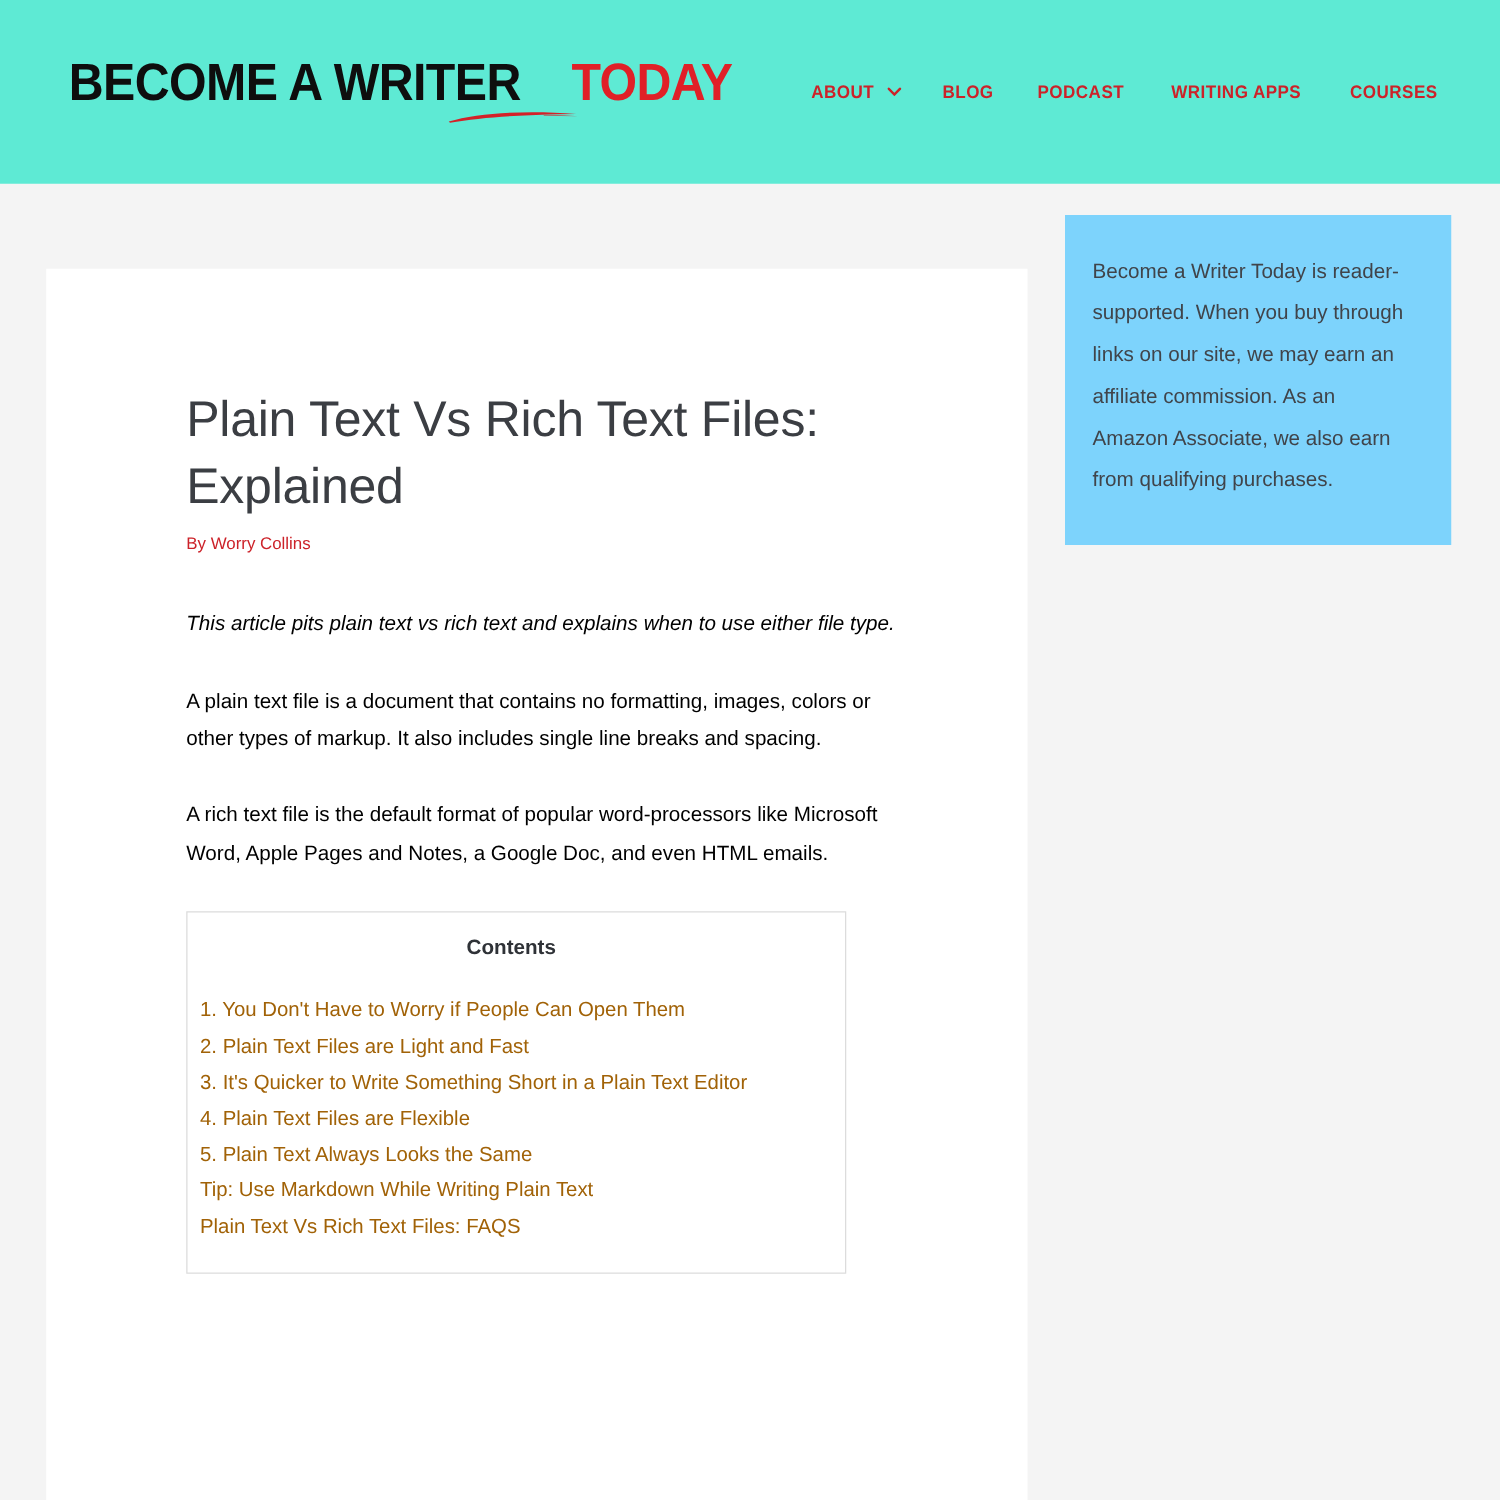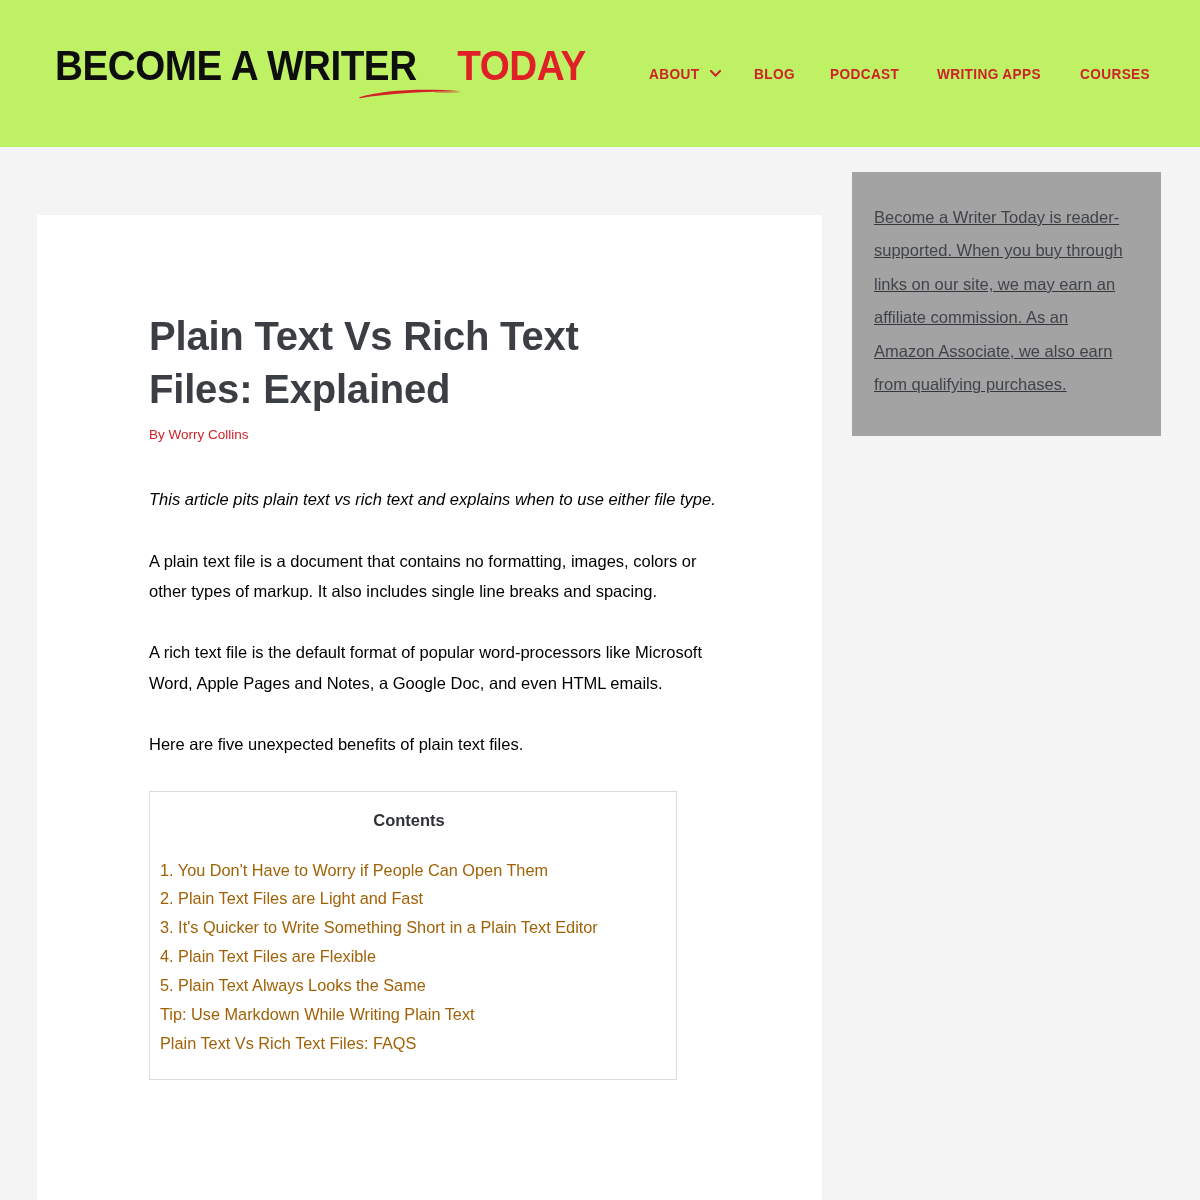--- a/index.html
+++ b/index.html
@@ -12,21 +12,21 @@
     height: 1200px;
     background: #f4f4f4;
     font-family: "Liberation Sans", sans-serif;
     color: #33363b;
     overflow: hidden;
   }
 
   
   .site-header {
     height: 147px;
-    background: #bef264;
+    background: #5eead4;
     display: flex;
     align-items: center;
     justify-content: space-between;
     padding: 0 45px 0 55px;
   }
   .logo {
     display: inline-block;
     position: relative;
     line-height: 1;
     white-space: nowrap;
@@ -87,35 +87,34 @@
     margin-top: 68px;
     min-height: 1000px;
     padding: 95px 90px 40px 112px;
   }
   .sidebar {
     width: 309px;
     margin-left: 30px;
     margin-top: 25px;
   }
   .disclaimer-card {
-    background: #a3a3a3;
+    background: #7dd3fc;
     padding: 29px 31px 34px 22px;
-    text-decoration: underline;
   }
   .disclaimer-text {
     font-size: 16.5px;
     line-height: 2.03;
     color: #40444a;
   }
 
   
   .post-title {
     font-size: 40px;
     line-height: 1.33;
-    font-weight: 700;
+    font-weight: 400;
     color: #3b3e43;
     margin: 0 0 11px 0;
     letter-spacing: -0.2px;
     max-width: 540px;
   }
   .byline {
     font-size: 13.5px;
     color: #cc2229;
     margin: 0 0 42px 0;
   }
@@ -204,21 +203,20 @@
   <main class="article-card">
 
     <h1 class="post-title">Plain Text Vs Rich Text Files: Explained</h1>
 
     <div class="byline"><span>By </span><span class="author">Worry Collins</span></div>
 
     <div class="post-body">
       <p class="lede">This article pits plain text vs rich text and explains when to use either file type.</p>
       <p>A plain text file is a document that contains no formatting, images, colors or other types of markup. It also includes single line breaks and spacing.</p>
       <p>A rich text file is the default format of popular word-processors like Microsoft Word, Apple Pages and Notes, a Google Doc, and even HTML emails.</p>
-      <p>Here are five unexpected benefits of plain text files.</p>
     </div>
 
     <div class="contents-box">
       <div class="contents-title">Contents</div>
       <ul class="contents-list">
         <li>1. You Don't Have to Worry if People Can Open Them</li>
         <li>2. Plain Text Files are Light and Fast</li>
         <li>3. It's Quicker to Write Something Short in a Plain Text Editor</li>
         <li>4. Plain Text Files are Flexible</li>
         <li>5. Plain Text Always Looks the Same</li>

